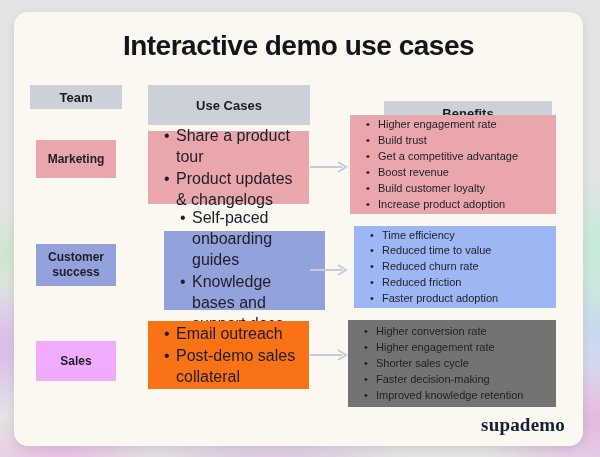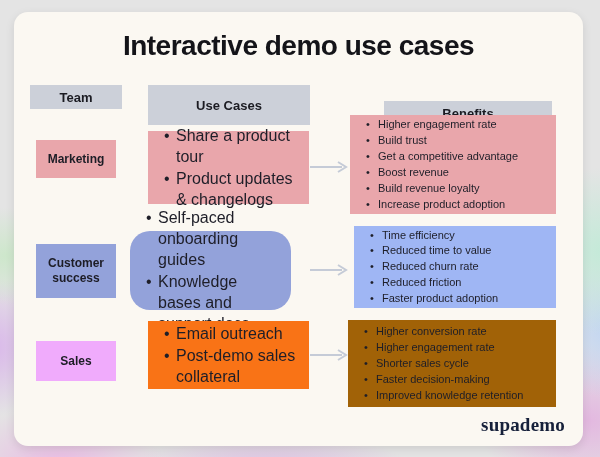--- a/index.html
+++ b/index.html
@@ -72,22 +72,22 @@
     content: "•";
     position: absolute;
     left: 0; top: 0;
   }
 
   
   .mk-team { left: 22px; top: 128px; width: 80px; height: 38px; }
   .mk-use  { left: 134px; top: 119px; width: 161px; height: 73px; }
   .mk-ben  { left: 336px; top: 103px; width: 206px; height: 99px; }
   
-  .cs-team { left: 22px; top: 232px; width: 80px; height: 54px; }
-  .cs-use  { left: 116px; top: 219px; width: 161px; height: 79px; border-radius: 20px; }
+  .cs-team { left: 22px; top: 232px; width: 80px; height: 42px; }
+  .cs-use  { left: 150px; top: 219px; width: 161px; height: 79px; }
   .cs-ben  { left: 340px; top: 214px; width: 202px; height: 82px; }
   
   .sl-team { left: 22px; top: 329px; width: 80px; height: 40px; }
   .sl-use  { left: 134px; top: 309px; width: 161px; height: 68px; }
   .sl-ben  { left: 334px; top: 308px; width: 208px; height: 87px; }
 
   .arrow { position: absolute; width: 40px; height: 14px; }
   .arr-mk { left: 296px; top: 148px; }
   .arr-cs { left: 296px; top: 251px; }
   .arr-sl { left: 296px; top: 336px; }
@@ -124,21 +124,21 @@
   <svg class="arrow arr-mk" viewBox="0 0 40 14">
     <line x1="0" y1="7" x2="32" y2="7" stroke="#c5cbd7" stroke-width="2"></line>
     <path d="M28 2 L36 7 L28 12" fill="none" stroke="#c5cbd7" stroke-width="2"></path>
   </svg>
   <div class="listbox benefits mk-ben" style="background-color: rgb(233, 166, 171);">
     <ul>
       <li>Higher engagement rate</li>
       <li>Build trust</li>
       <li>Get a competitive advantage</li>
       <li>Boost revenue</li>
-      <li>Build revenue loyalty</li>
+      <li>Build customer loyalty</li>
       <li>Increase product adoption</li>
     </ul>
   </div>
 
   <div class="teambox cs-team" style="background-color: rgb(147, 162, 218);">Customer success</div>
   <div class="listbox cs-use" style="background-color: rgb(147, 162, 218);">
     <ul>
       <li>Self-paced onboarding guides</li>
       <li>Knowledge bases and support docs</li>
     </ul>
@@ -161,21 +161,21 @@
   <div class="listbox sl-use" style="background-color: #f97316;">
     <ul>
       <li>Email outreach</li>
       <li>Post-demo sales collateral</li>
     </ul>
   </div>
   <svg class="arrow arr-sl" viewBox="0 0 40 14">
     <line x1="0" y1="7" x2="32" y2="7" stroke="#c5cbd7" stroke-width="2"></line>
     <path d="M28 2 L36 7 L28 12" fill="none" stroke="#c5cbd7" stroke-width="2"></path>
   </svg>
-  <div class="listbox benefits sl-ben" style="background-color: #a16207;">
+  <div class="listbox benefits sl-ben" style="background-color: #737373;">
     <ul>
       <li>Higher conversion rate</li>
       <li>Higher engagement rate</li>
       <li>Shorter sales cycle</li>
       <li>Faster decision-making</li>
       <li>Improved knowledge retention</li>
     </ul>
   </div>
 
   <div class="logo">supademo</div>

